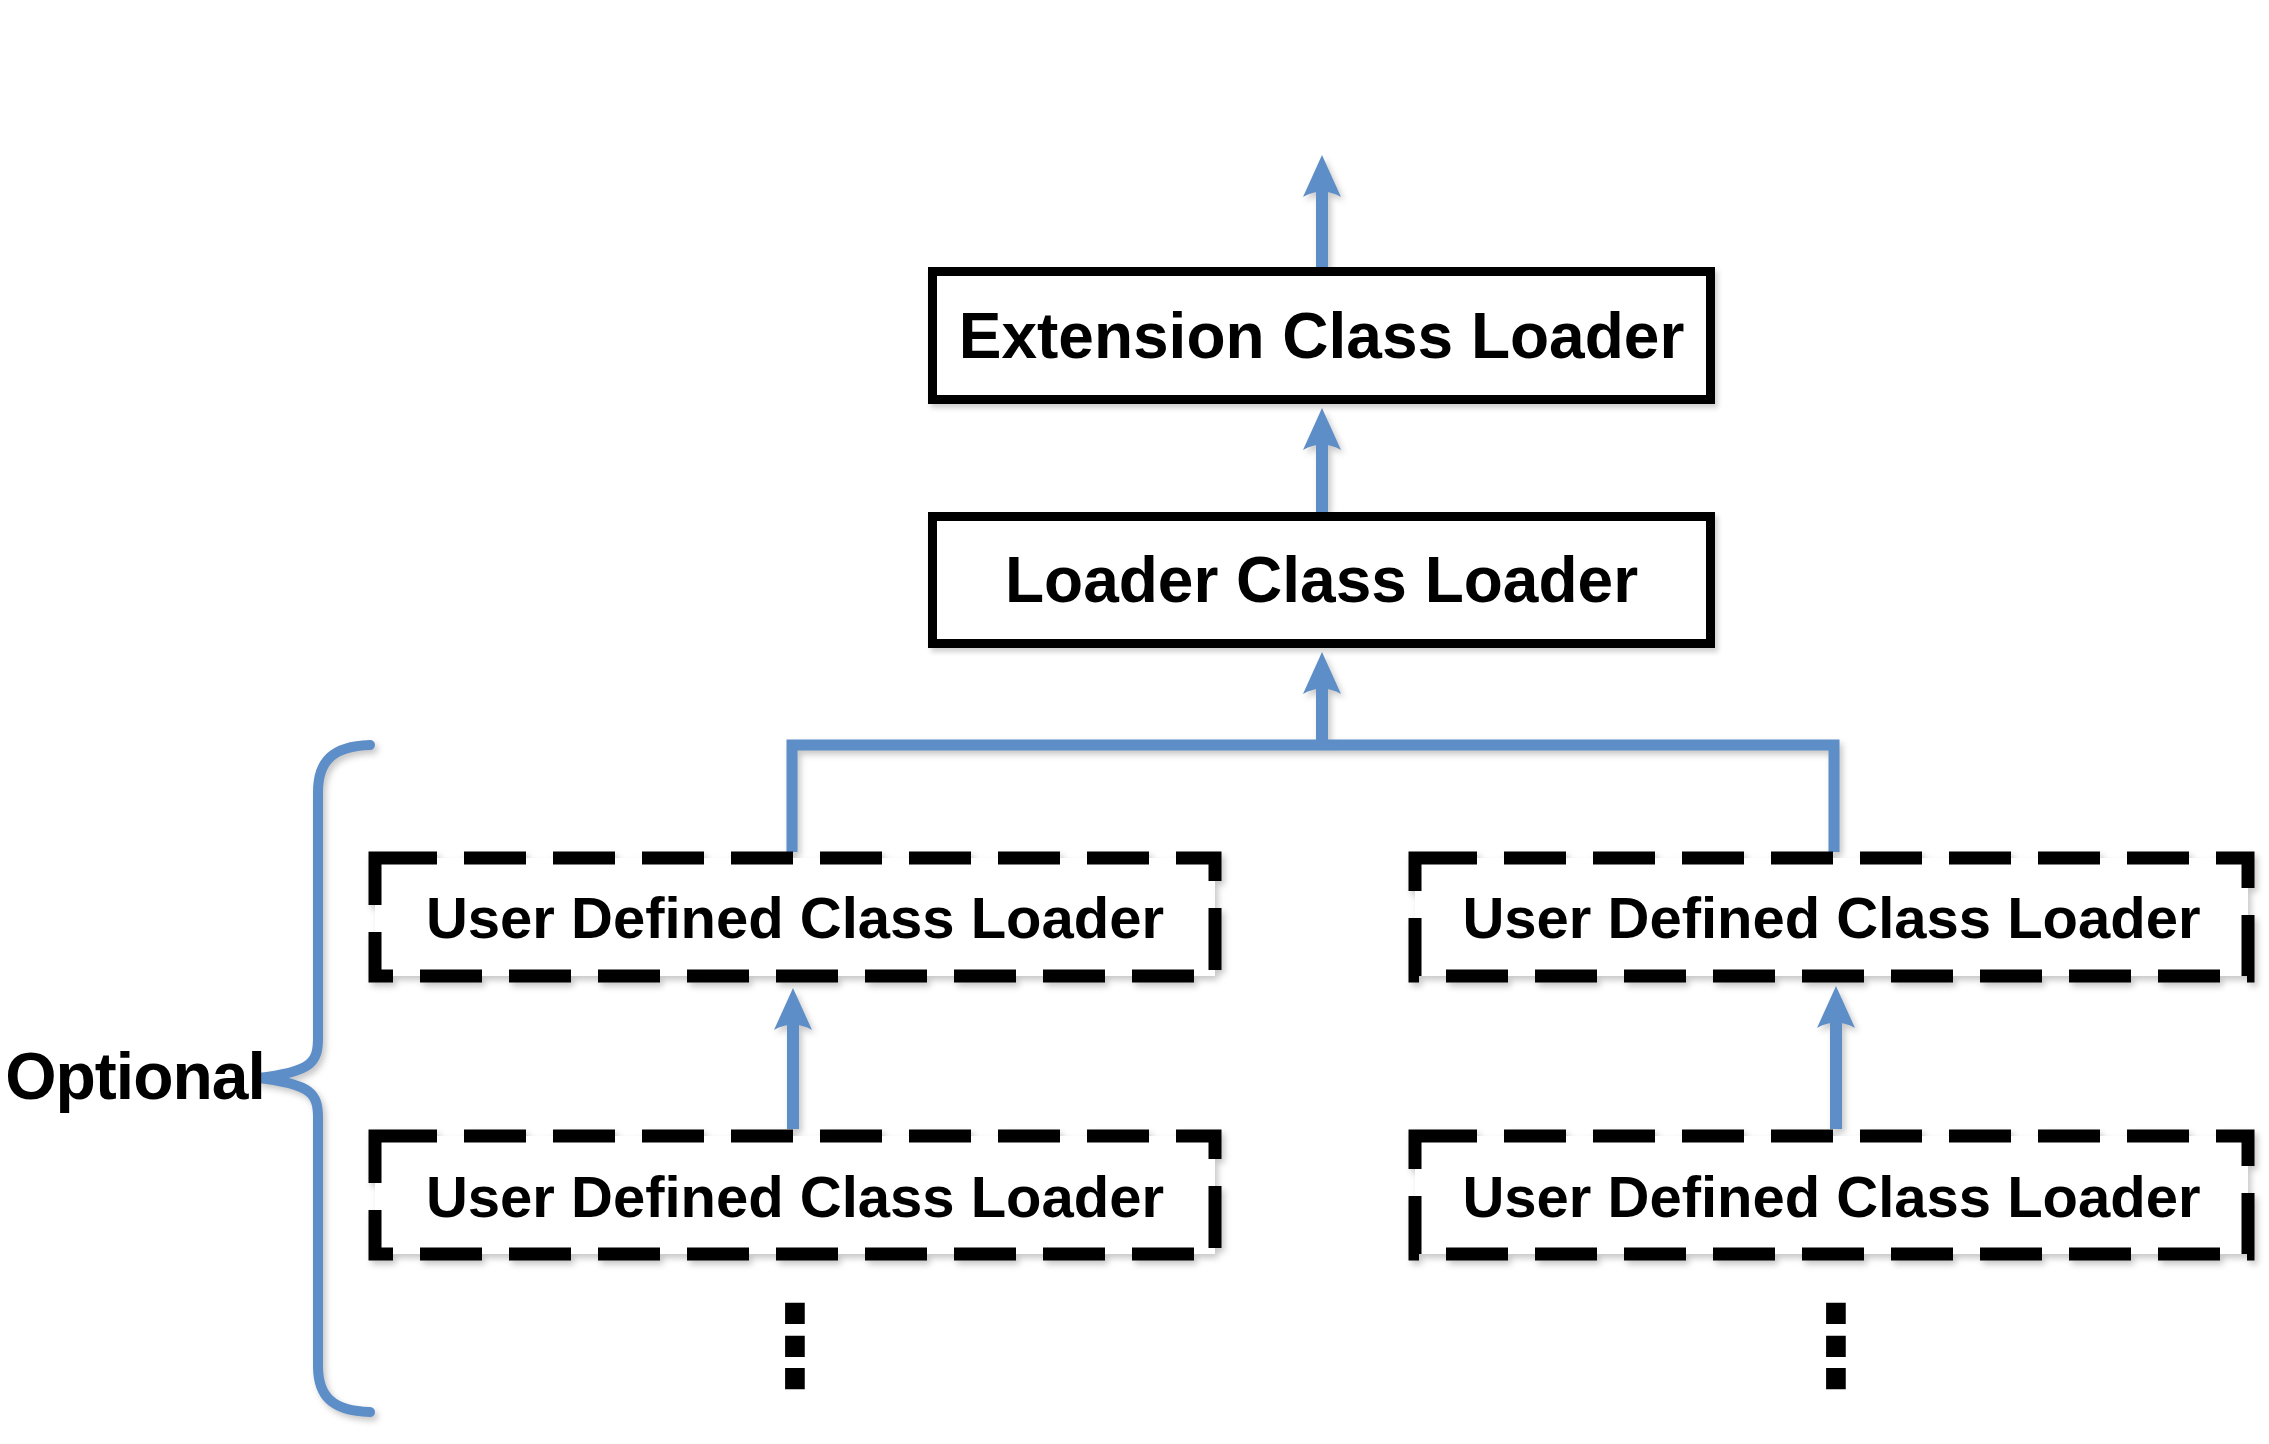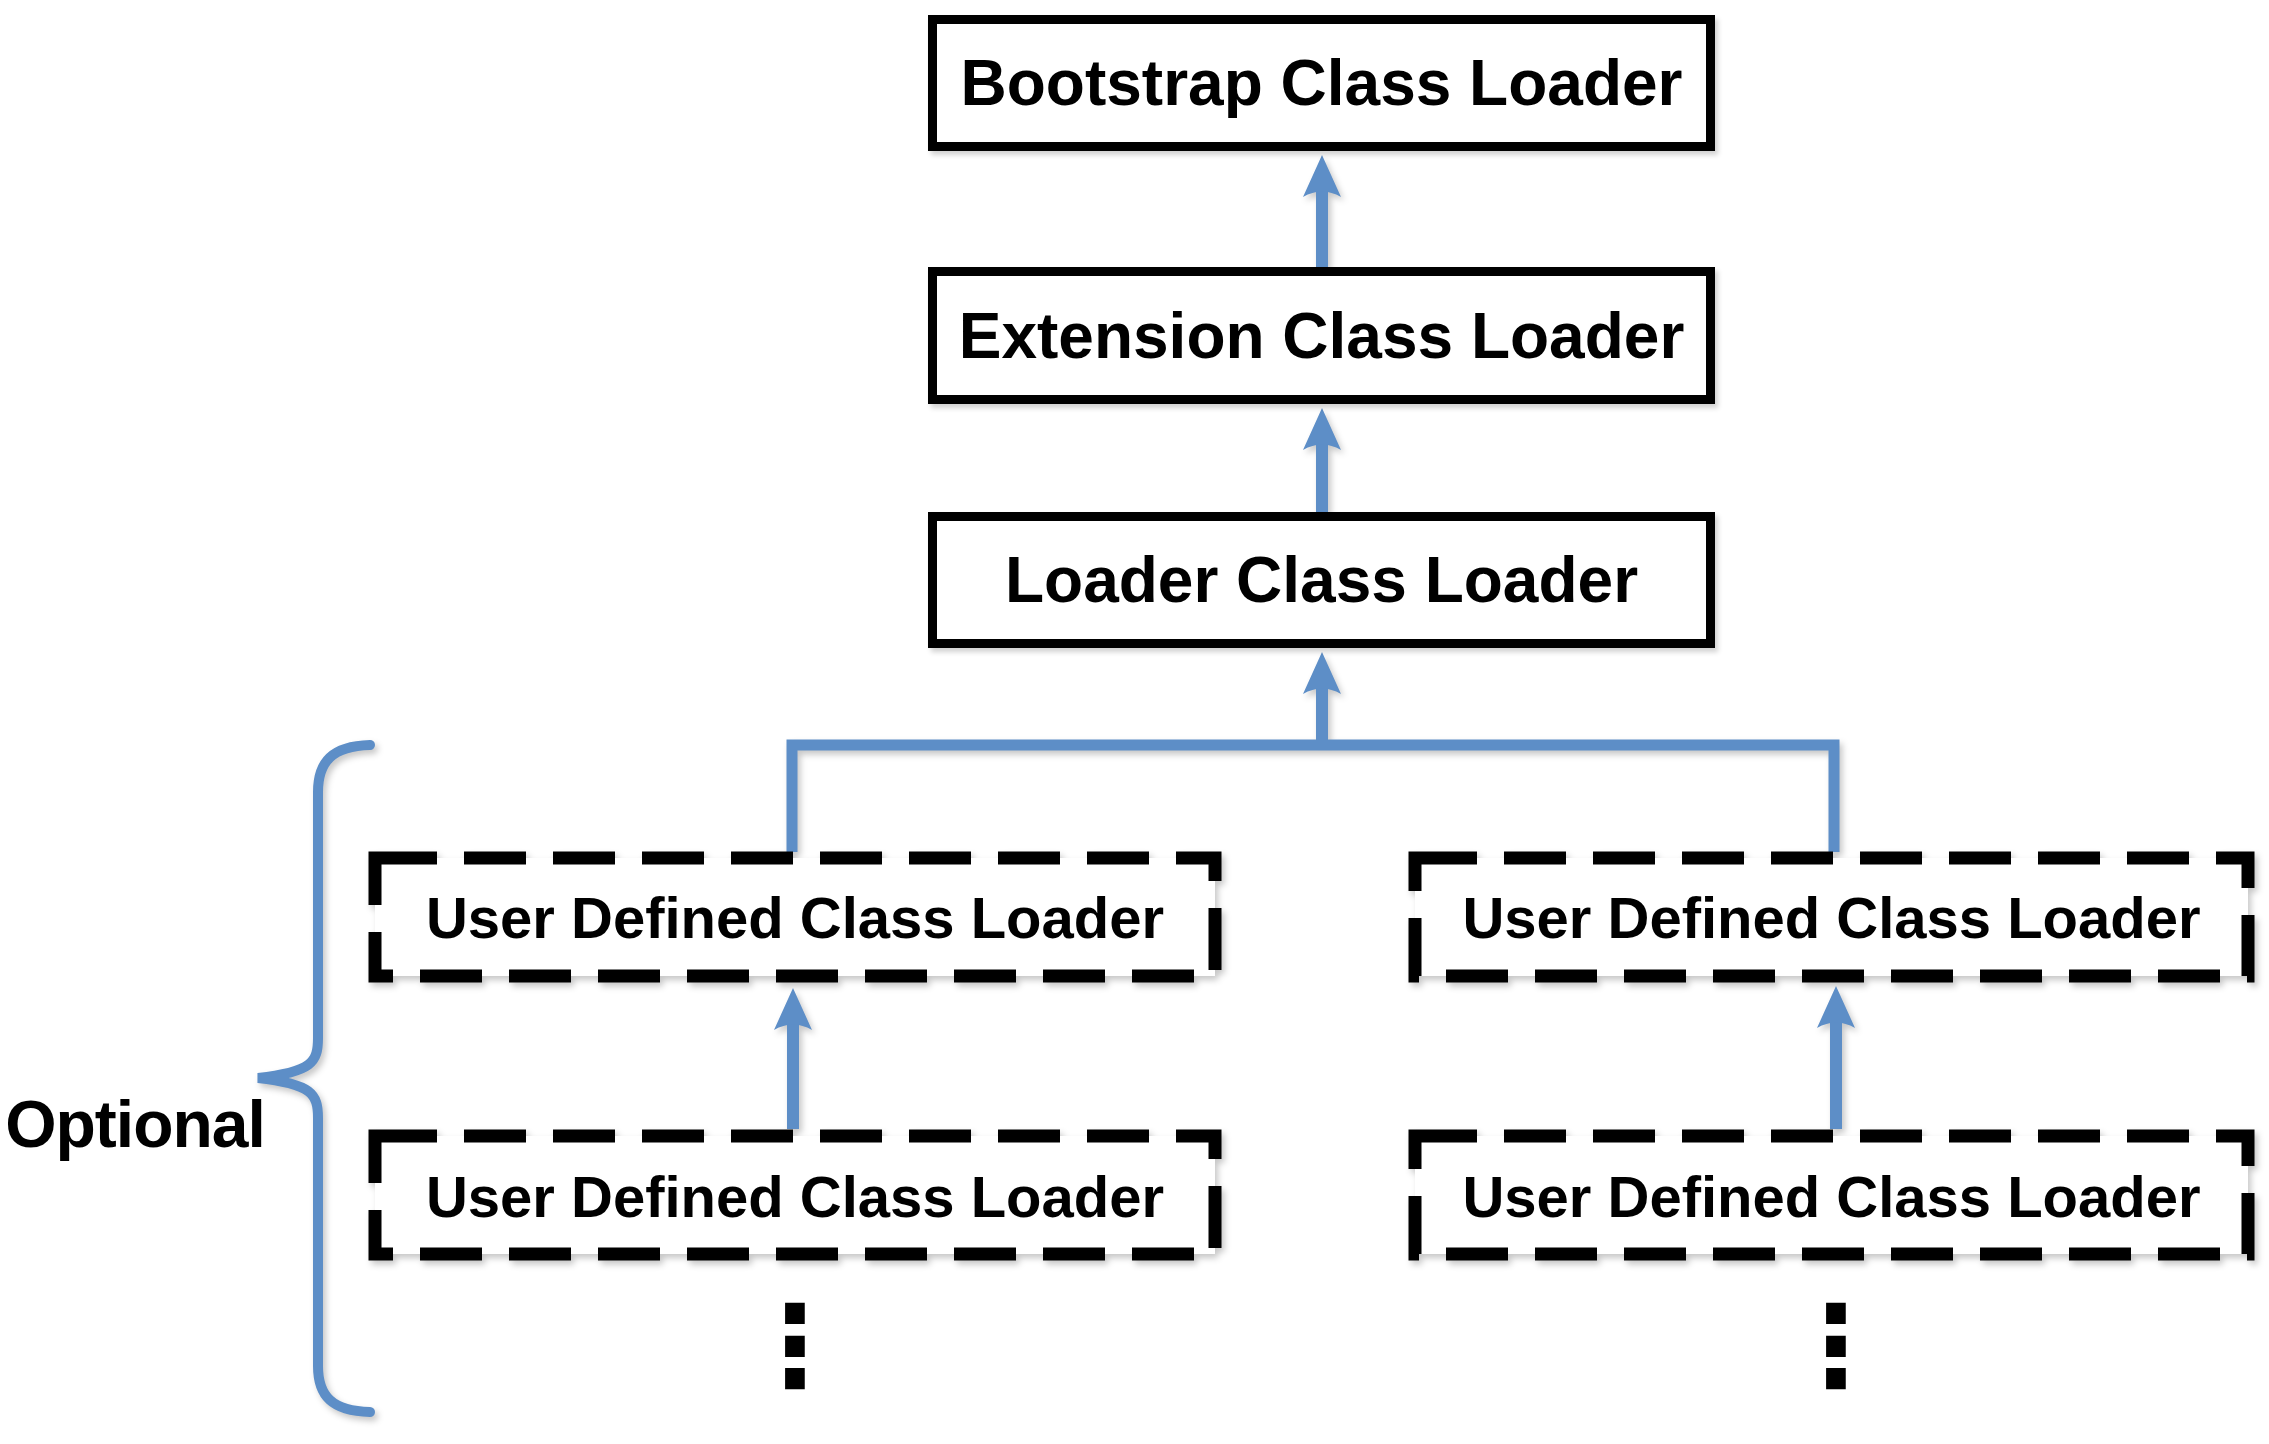--- a/index.html
+++ b/index.html
@@ -41,21 +41,21 @@
     font-size:58px;white-space:nowrap;
     background:transparent;
   }
   .d-left{left:368px;width:854px;}
   .d-right{left:1408px;width:847px;}
   .d-top{top:852px;height:130px;}
   .d-bottom{top:1130px;height:132px;}
 
   .optional-label{
     position:absolute;
-    left:5px;top:1078px;width:260px;height:92px;
+    left:5px;top:1030px;width:260px;height:92px;
     display:flex;align-items:center;justify-content:center;
     font-weight:bold;font-size:66px;color:#000000;
     letter-spacing:-1px;white-space:nowrap;
   }
   .v-ellipsis{
     position:absolute;
     width:80px;height:100px;top:1296px;
     display:flex;align-items:flex-start;justify-content:center;
     font-family:"DejaVu Sans", sans-serif;
     font-weight:bold;font-size:112px;line-height:100px;
@@ -105,23 +105,20 @@
 
     <path class="blue-stroke" stroke-width="10" stroke-linecap="round" d="M 370 745
              C 332 746 318 762 318 792
              L 318 1038
              C 318 1062 312 1072 258 1078
              C 312 1084 318 1094 318 1118
              L 318 1366
              C 318 1396 332 1411 370 1412"></path>
   </svg>
 
-  <div class="node solid-node n-bootstrap">
-    <span>Bootstrap Class Loader</span>
-  </div>
   <div class="node solid-node n-extension">
     <span>Extension Class Loader</span>
   </div>
   <div class="node solid-node n-system">
     <span>Loader Class Loader</span>
   </div>
 
   <div class="dashed-node-label d-left d-top">
     <span>User Defined Class Loader</span>
   </div>

